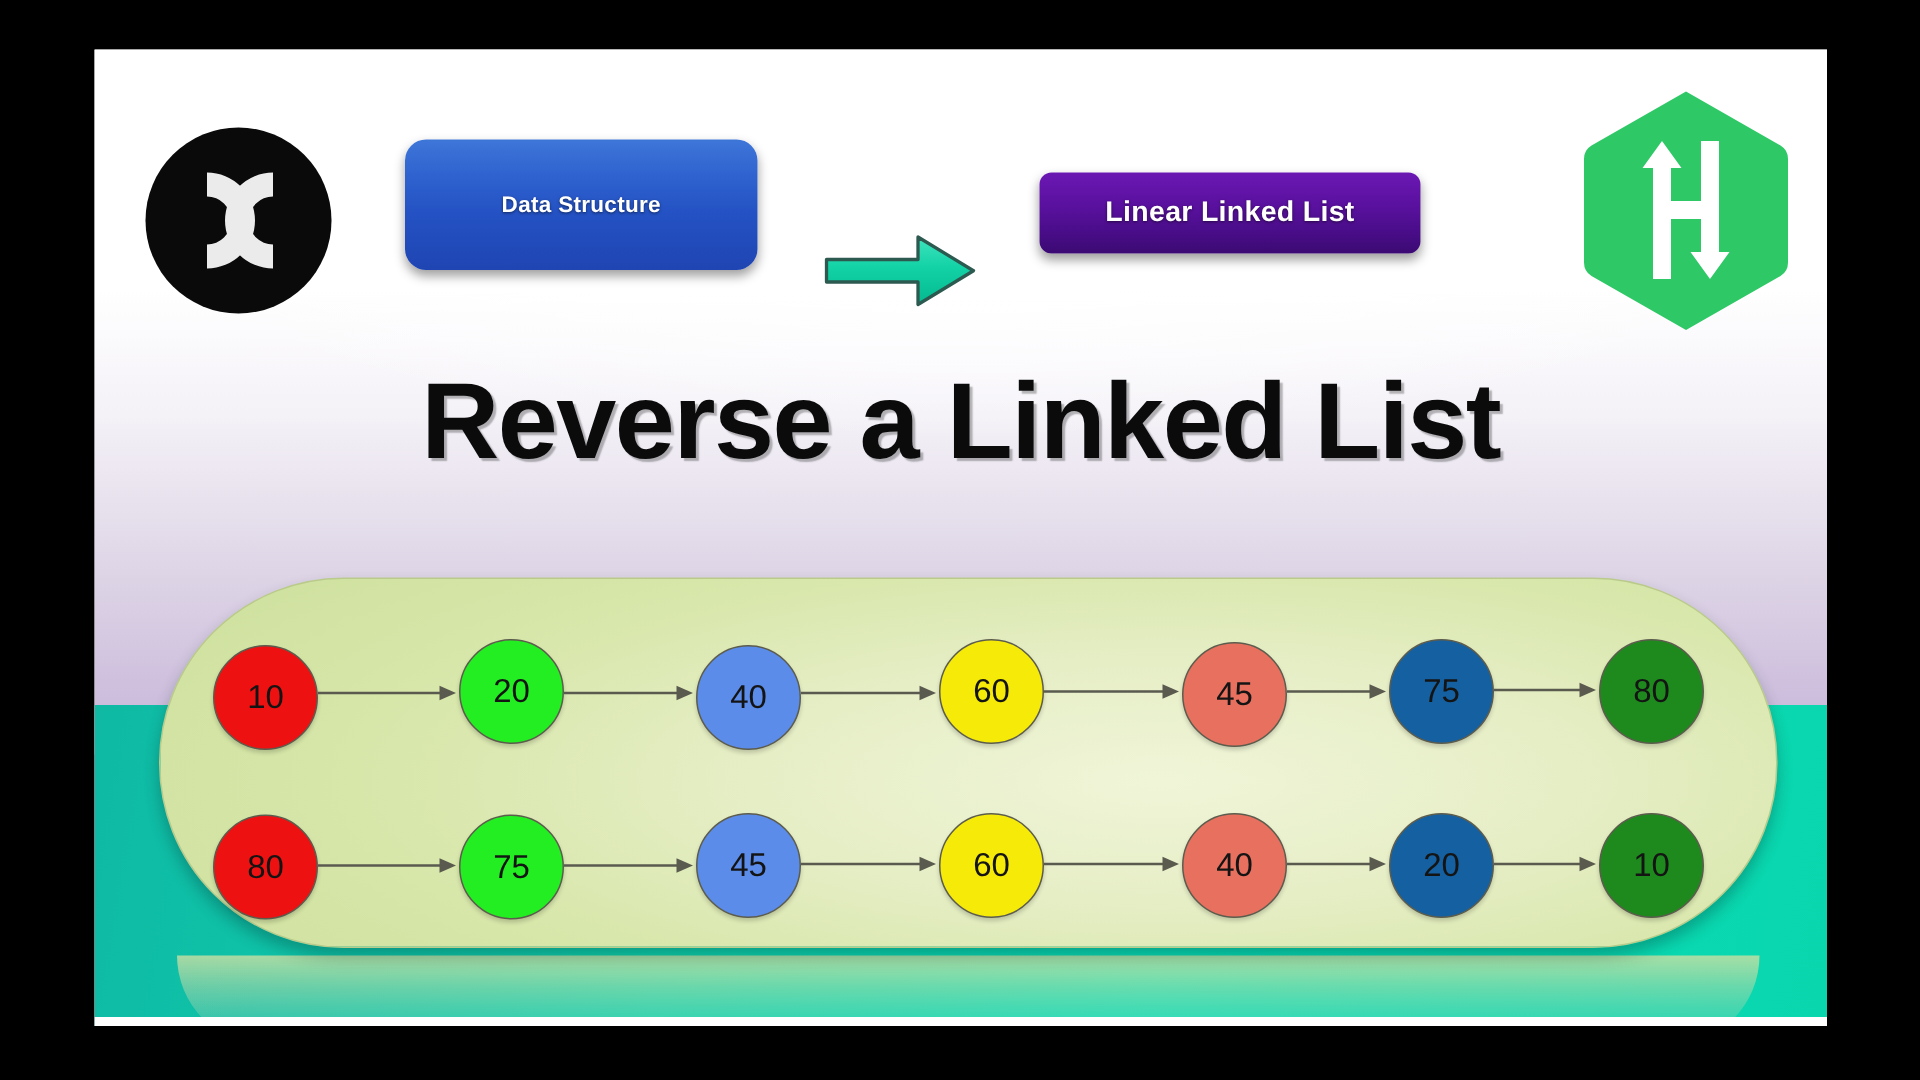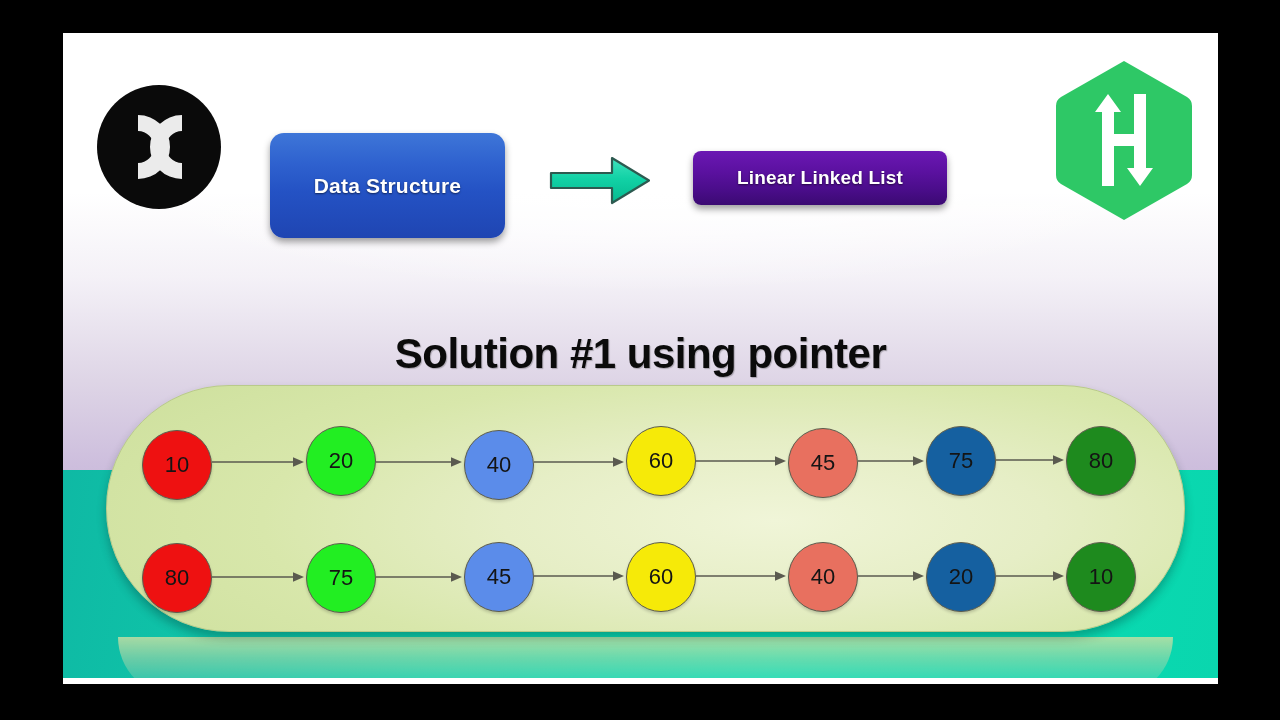--- a/index.html
+++ b/index.html
@@ -41,30 +41,28 @@
     position:absolute;right:21px;top:25px;width:146px;height:165px;
   }
 
   .pill{
     position:absolute;border-radius:12px;display:flex;align-items:center;
     justify-content:center;color:#ffffff;font-weight:bold;letter-spacing:.2px;
     text-shadow:0 1px 2px rgba(0,0,0,.55);
     box-shadow:0 4px 7px rgba(0,0,0,.38);
   }
   #btn-ds{
-    left:207px;top:60px;width:235px;height:105px;font-size:21px;
+    left:207px;top:60px;width:235px;height:87px;font-size:15px;
     background:linear-gradient(180deg,#3e76d8 0%,#2f62cf 28%,#2452c4 56%,#1f45b2 100%);
     border-radius:14px;
-    margin-top:40px;
   }
   #btn-lll{
     left:630px;top:82px;width:254px;height:54px;font-size:19px;
     background:linear-gradient(180deg,#6b18b3 0%,#5b11a0 38%,#4a0d8a 72%,#3b0a72 100%);
     border-radius:8px;
-    margin-top:36px;
   }
 
   #arrow-wrap{position:absolute;left:485px;top:120px;width:105px;height:55px;}
 
   
   #title{
     position:absolute;left:0;top:207px;width:100%;text-align:center;
     font-size:72px;font-weight:bold;color:#0b0b0b;letter-spacing:-1px;
     font-family:"Liberation Sans",sans-serif;
     text-shadow:2px 2px 1px rgba(0,0,0,.28);
@@ -166,21 +164,21 @@
 
           <path d="M44 54 L57 36 L70 54 L63 54 L63 128 L51 128 L51 54 Z" fill="#ffffff"></path>
 
           <path d="M102 110 L89 128 L76 110 L83 110 L83 36 L95 36 L95 110 Z" fill="#ffffff"></path>
 
           <rect x="51" y="76" width="44" height="12" fill="#ffffff"></rect>
         </svg>
       </div>
     </div>
 
-    <div id="subtitle">Solution #1 using pointer</div>
+    <div id="title">Reverse a Linked List</div>
 
     <div id="panel-reflection"></div>
 
     <div id="panel">
 
       <div class="row" id="row-top">
           <div class="node" style="background: rgb(238, 17, 17); left: 35px; top: 22px;">10</div>
           <div class="link" style="left: 105px; top: 47px; width: 92px;">
             <svg width="92" height="14" viewBox="0 0 92 14">
               <line x1="0" y1="7" x2="83" y2="7" stroke="#5a5a4f" stroke-width="1.6"></line>

